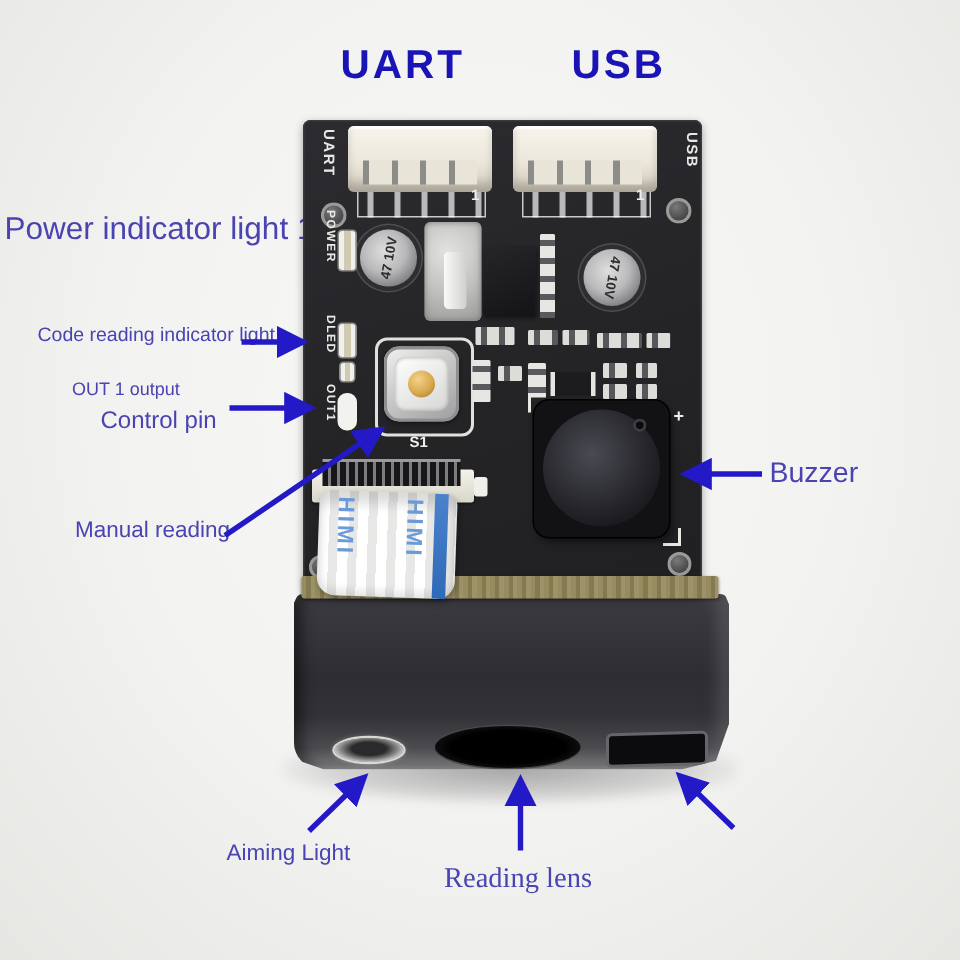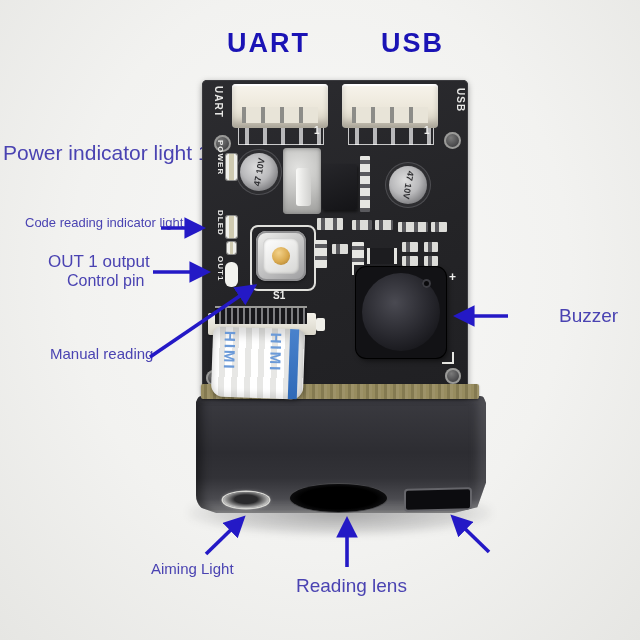--- a/index.html
+++ b/index.html
@@ -193,20 +193,20 @@
     <line x1="206" y1="554" x2="242" y2="519" marker-end="url(#ah)"></line>
     <line x1="347" y1="567" x2="347" y2="521" marker-end="url(#ah)"></line>
     <line x1="489" y1="552" x2="454" y2="518" marker-end="url(#ah)"></line>
   </svg>
 
   <div class="heading" style="left:227px;top:28px;">UART</div>
   <div class="heading" style="left:381px;top:28px;">USB</div>
 
   <div class="callout" style="left:3px;top:141px;font-size:21px;">Power indicator light 1</div>
   <div class="callout" style="left:25px;top:215px;font-size:13px;">Code reading indicator light</div>
-  <div class="callout" style="left:48px;top:252px;font-size:17px;">OUT 1 output</div>
+  <div class="callout" style="left:48px;top:252px;font-size:12px;">OUT 1 output</div>
   <div class="callout" style="left:67px;top:272px;font-size:16px;">Control pin</div>
   <div class="callout" style="left:50px;top:345px;font-size:15px;">Manual reading</div>
-  <div class="callout" style="left:513px;top:305px;font-size:19px;margin-left:46px;">Buzzer</div>
+  <div class="callout" style="left:513px;top:305px;font-size:19px;">Buzzer</div>
   <div class="callout" style="left:151px;top:560px;font-size:15px;">Aiming Light</div>
-  <div class="callout" style="left:296px;top:575px;font-size:19px;">Reading lens</div>
+  <div class="callout" style="left:296px;top:575px;font-size:19px;font-family:Liberation Serif, serif;">Reading lens</div>
 
 </div>
 
 </body></html>

